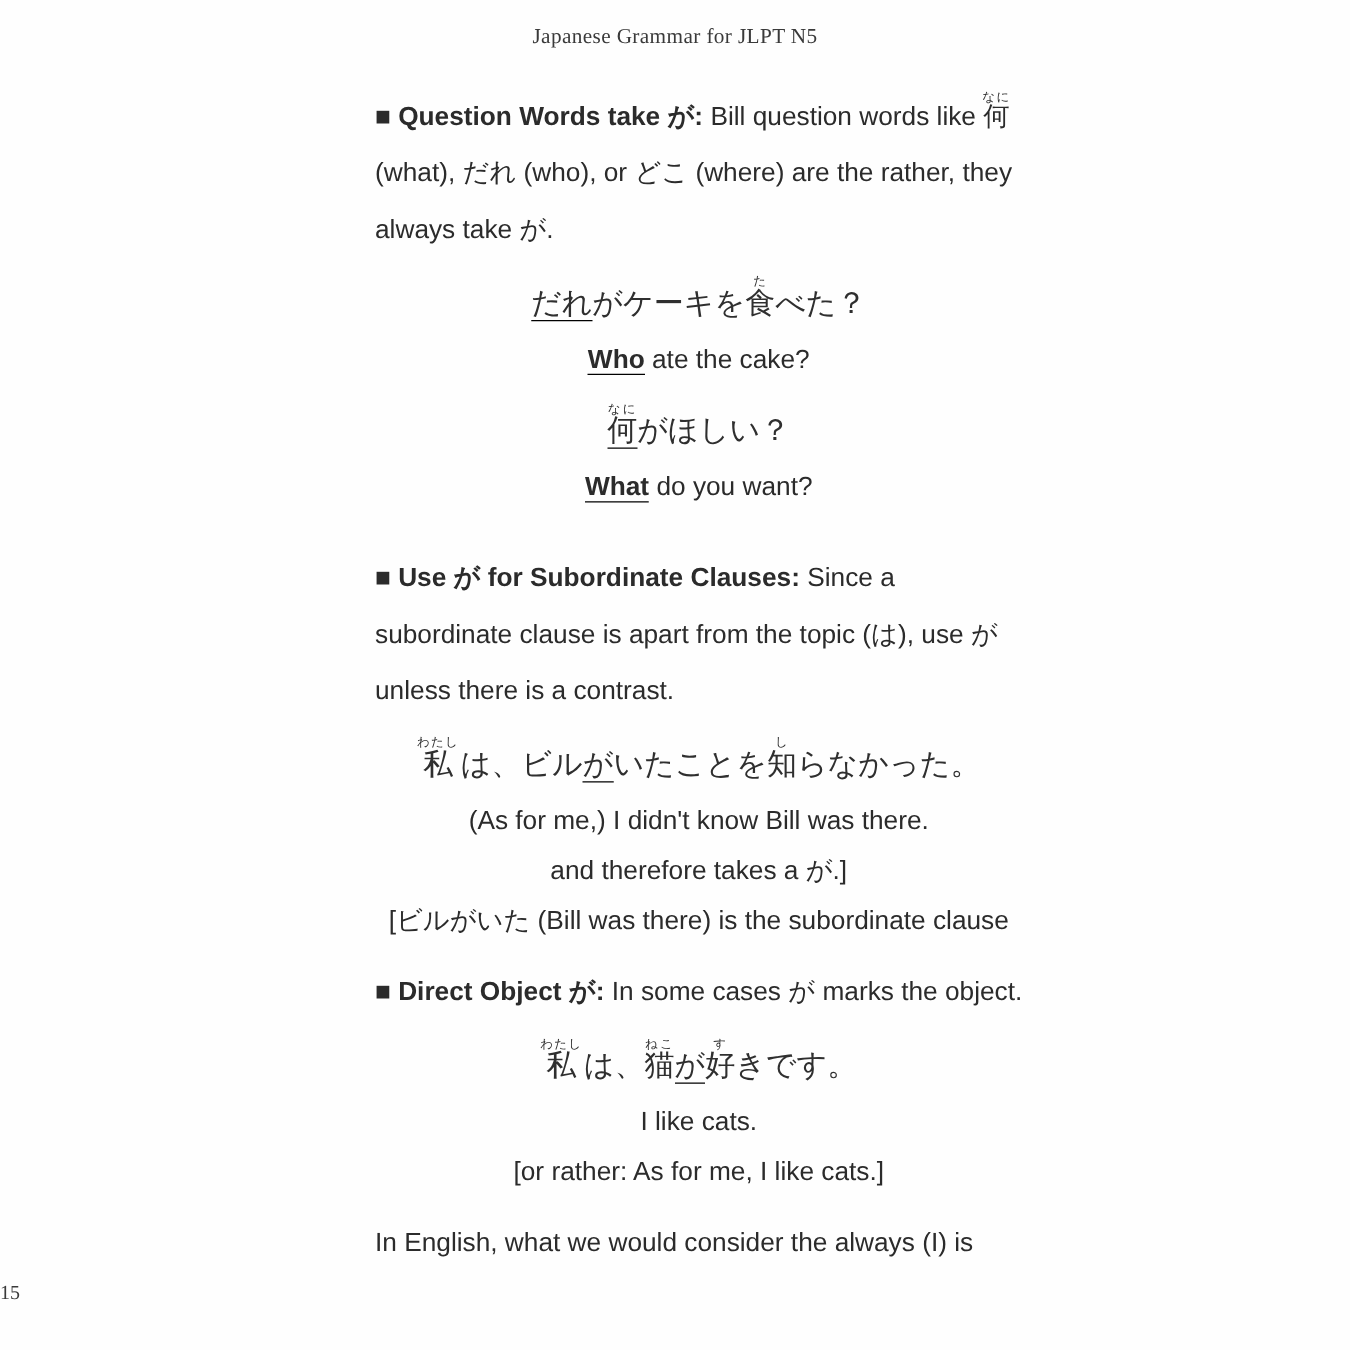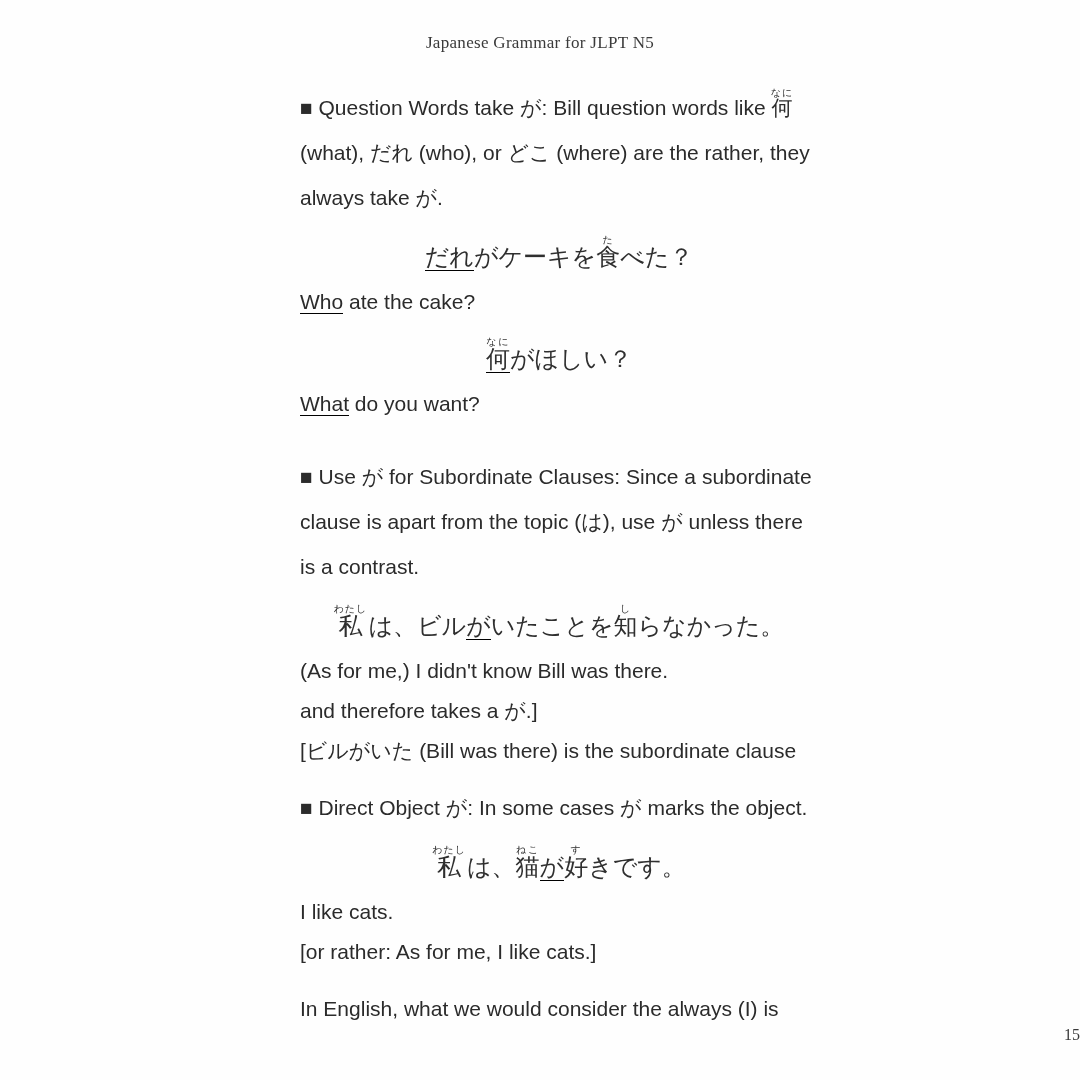--- a/index.html
+++ b/index.html
@@ -9,21 +9,21 @@
   }
   .page {
     position: relative;
     width: 1080px;
     height: 1080px;
     background: #fefefe;
     overflow: hidden;
     color: #2b2b2b;
   }
   .doc-header {
-    padding-top: 33px;
+    padding-top: 19px;
     text-align: center;
     font-family: "Liberation Serif", serif;
     font-size: 17px;
     color: #3a3a3a;
     letter-spacing: 0.3px;
   }
   .column {
     margin-left: 300px;
     width: 518px;
   }
@@ -42,38 +42,38 @@
     font-family: "Liberation Serif", serif;
     font-size: 24px;
     line-height: 50px;
     text-align: center;
     color: #2f2f2f;
   }
   .en-line, .note-line {
     font-family: "Liberation Sans", sans-serif;
     font-size: 21px;
     line-height: 40px;
-    text-align: left;
+    text-align: center;
     color: #2b2b2b;
   }
-  .seg-b { font-weight: normal; }
+  .seg-b { font-weight: bold; }
   .seg-u { border-bottom: 1px solid #000000; padding-bottom: 0px; }
   ruby { ruby-position: over; }
   ruby rt {
     font-size: 10px;
     letter-spacing: 1px;
     color: #2f2f2f;
     font-family: Liberation Serif, serif;
   }
   .page-number {
     position: absolute;
     left: 0;
     right: 0;
     top: 1026px;
-    text-align: right;
+    text-align: left;
     font-family: "Liberation Serif", serif;
     font-size: 16px;
     color: #3a3a3a;
   }
 </style>
 </head>
 <body>
 
 <div class="page">
 

